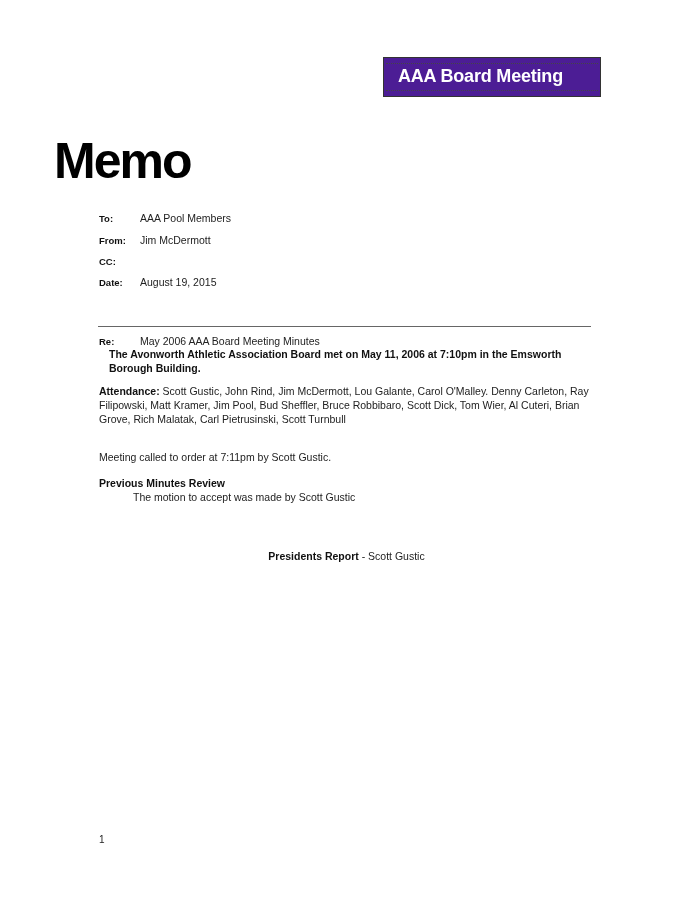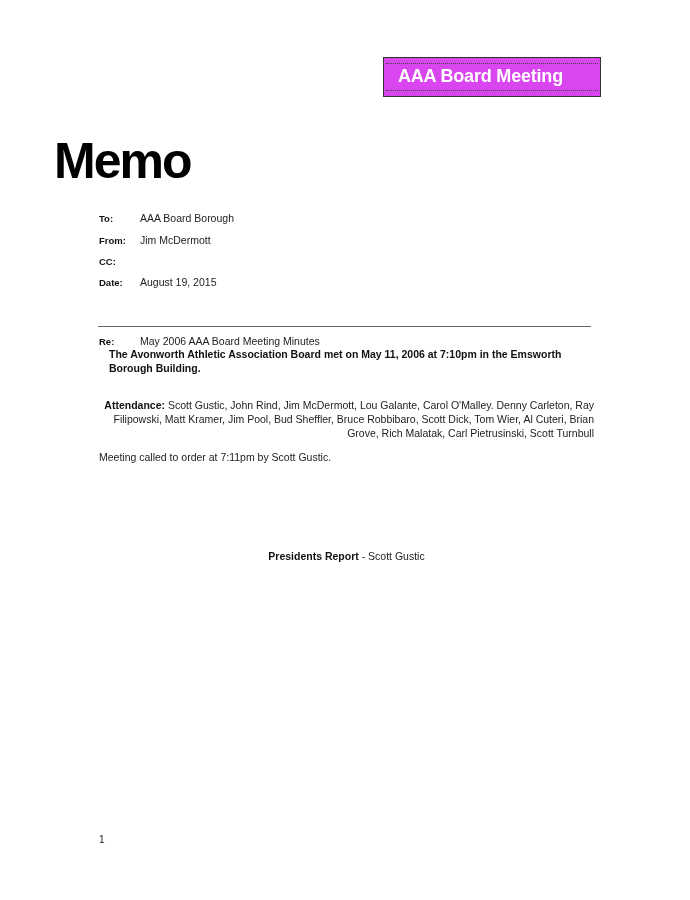--- a/index.html
+++ b/index.html
@@ -1,19 +1,19 @@
 <!DOCTYPE html>
 <html><head>
 <meta charset="utf-8">
 <style>
   html, body { margin: 0; padding: 0; background: #ffffff; }
   body { width: 690px; height: 900px; position: relative; overflow: hidden;
          font-family: "Liberation Sans", sans-serif; color: #1a1a1a; }
   .banner { position: absolute; left: 383px; top: 57px; width: 218px; height: 40px;
-            background: #d946ef; border: 1px solid #333; box-sizing: border-box; }
+            background: #4c1d95; border: 1px solid #333; box-sizing: border-box; }
   .banner::before { content: ""; position: absolute; left: 2px; right: 2px; top: 5px;
             border-top: 1px dotted #444; }
   .banner::after { content: ""; position: absolute; left: 2px; right: 2px; bottom: 5px;
             border-top: 1px dotted #444; }
   .banner span { position: absolute; left: 14px; top: 8px; color: #fff; font-weight: bold;
             font-size: 18px; letter-spacing: -0.2px; }
   .memo-title { position: absolute; left: 54px; top: 133px; font-size: 50px; font-weight: bold;
             letter-spacing: -2px; color: #000; margin: 0; line-height: 56px; }
   .hdr { position: absolute; left: 99px; font-size: 10.5px; line-height: 14px; }
   .hdr .lbl { display: inline-block; width: 41px; font-weight: bold; font-size: 9.5px; color: #111; }
@@ -28,45 +28,47 @@
 </head>
 <body>
 
 <div class="banner">
   <span>AAA Board Meeting</span>
 </div>
 
 <h1 class="memo-title">Memo</h1>
 
 <div class="hdr" style="top:211px;">
-  <span class="lbl">To:</span><span class="val">AAA Board Borough</span>
+  <span class="lbl">To:</span><span class="val">AAA Pool Members</span>
 </div>
 <div class="hdr" style="top:233px;">
   <span class="lbl">From:</span><span class="val">Jim McDermott</span>
 </div>
 <div class="hdr" style="top:254px;">
   <span class="lbl">CC:</span><span class="val"></span>
 </div>
 <div class="hdr" style="top:275px;">
   <span class="lbl">Date:</span><span class="val">August 19, 2015</span>
 </div>
 <div class="hdr" style="top:296px;margin-top:38px;">
   <span class="lbl">Re:</span><span class="val">May 2006 AAA Board Meeting Minutes</span>
 </div>
 
 <div class="rule"></div>
 
 <div class="para bold" style="top:347px;margin-left:10px;">The Avonworth Athletic Association Board met on May 11, 2006 at 7:10pm in the Emsworth Borough Building.</div>
 
-<div class="para" style="top:398px;text-align:right;">
+<div class="para" style="top:384px;">
   <span class="bold">Attendance:</span><span> Scott Gustic, John Rind, Jim McDermott, Lou Galante, Carol O'Malley. Denny Carleton, Ray Filipowski, Matt Kramer, Jim Pool, Bud Sheffler, Bruce Robbibaro, Scott Dick, Tom Wier, Al Cuteri, Brian Grove, Rich Malatak, Carl Pietrusinski, Scott Turnbull</span>
 </div>
 
 <div class="para" style="top:450px;">Meeting called to order at 7:11pm by Scott Gustic.</div>
 
 <div class="para" style="top:476px;">
+  <div class="bold">Previous Minutes Review</div>
+  <div class="indent">The motion to accept was made by Scott Gustic</div>
 </div>
 
 <div class="para" style="top:549px;text-align:center;">
   <span class="bold">Presidents Report</span><span> - Scott Gustic</span>
 </div>
 
 <div class="pagenum">1</div>
 
 </body></html>

